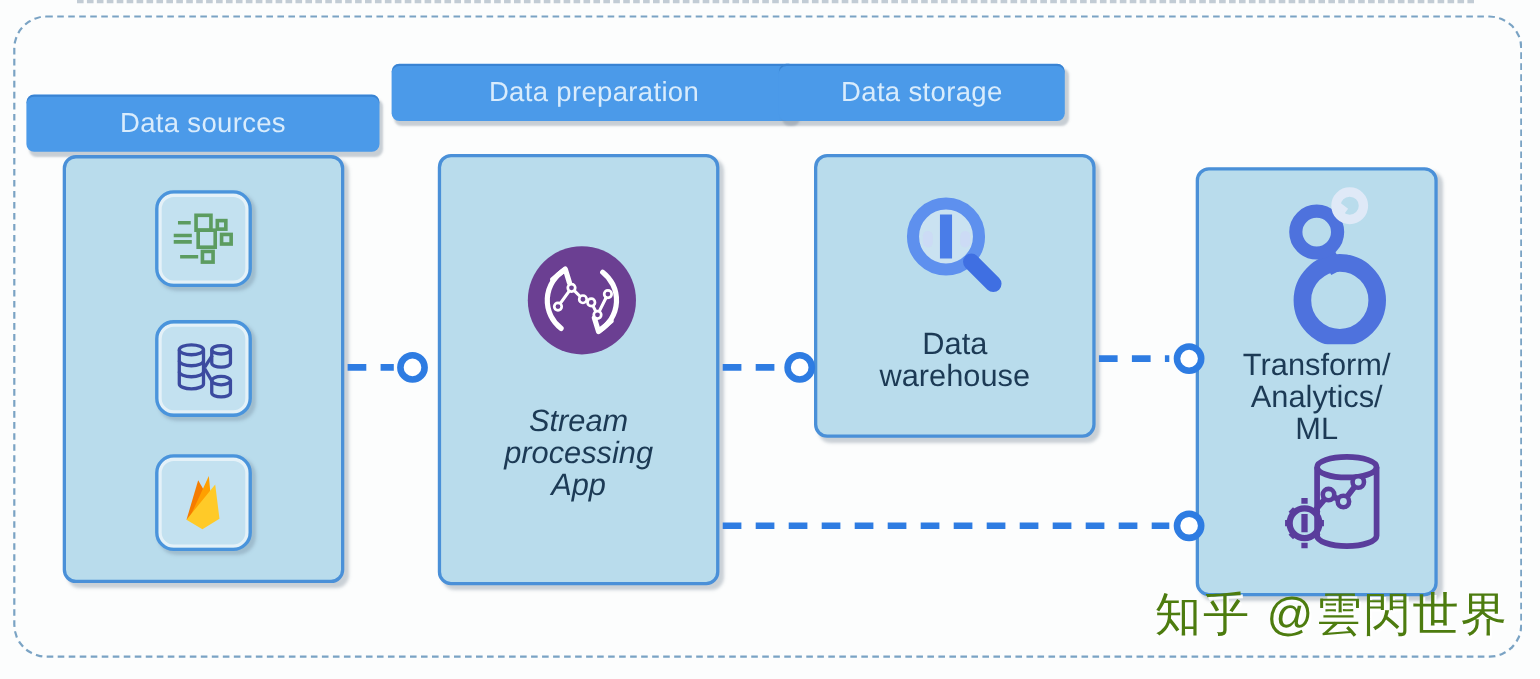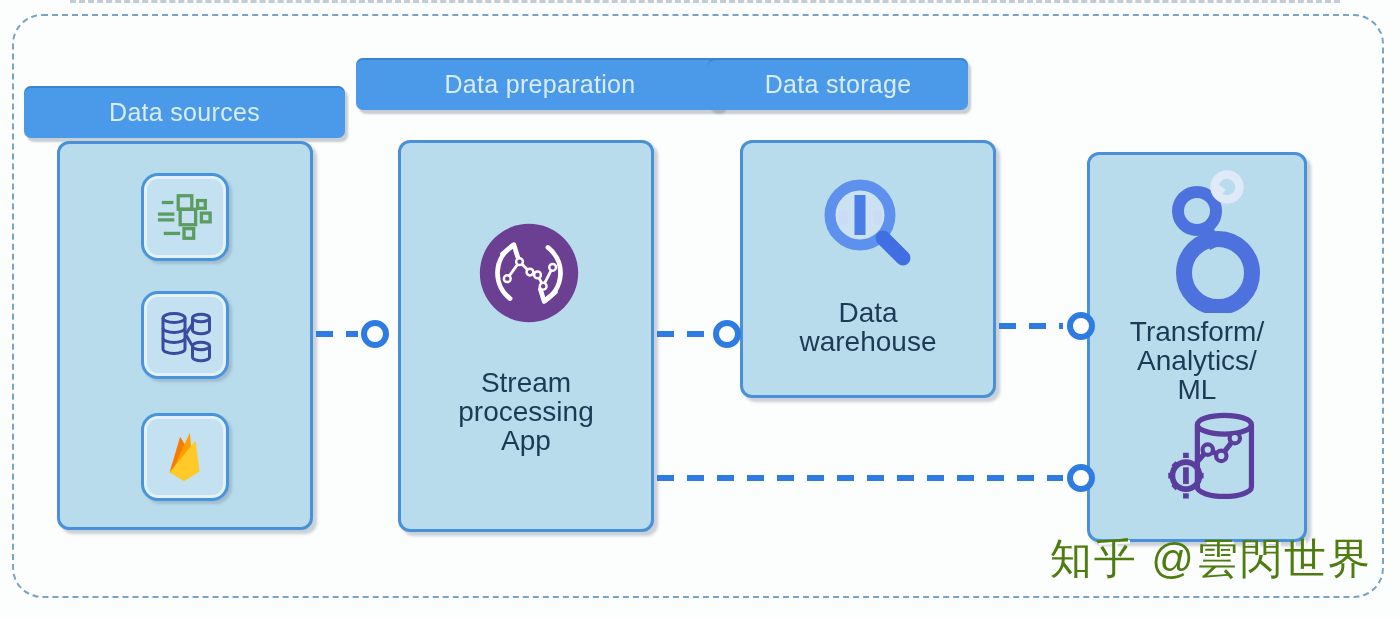--- a/index.html
+++ b/index.html
@@ -108,21 +108,21 @@
       </g>
       <g fill="#6b3f92" stroke="#ffffff" stroke-width="2.6">
         <circle cx="-23" cy="6" r="3.6"></circle>
         <circle cx="-10" cy="-12" r="3.6"></circle>
         <circle cx="1" cy="-1" r="3.6"></circle>
         <circle cx="9" cy="2" r="3.6"></circle>
         <circle cx="15" cy="14" r="3.6"></circle>
         <circle cx="25" cy="-6" r="3.6"></circle>
       </g>
     </svg>
-    <div class="box-label" style="top:225px;">Stream
+    <div class="box-label" style="top:225px;font-style:italic;">Stream
 processing
 App</div>
   </div>
 
   <div class="big-box" style="left:740px;top:140px;width:256px;height:258px;">
     <svg class="icon-abs" style="left:62px;top:20px;" width="122" height="122" viewBox="-61 -61 122 122">
       <circle cx="-6" cy="-9" r="30" fill="#dfe9f8" fill-opacity=".45" stroke="#5e90ee" stroke-width="11"></circle>
       <rect x="-27" y="-14" width="9" height="15" rx="4.5" fill="#ccd8f6" opacity=".75"></rect>
       <rect x="7" y="-14" width="9" height="15" rx="4.5" fill="#ccd8f6" opacity=".75"></rect>
       <rect x="-11.5" y="-29" width="11" height="40" fill="#4a7de8"></rect>

